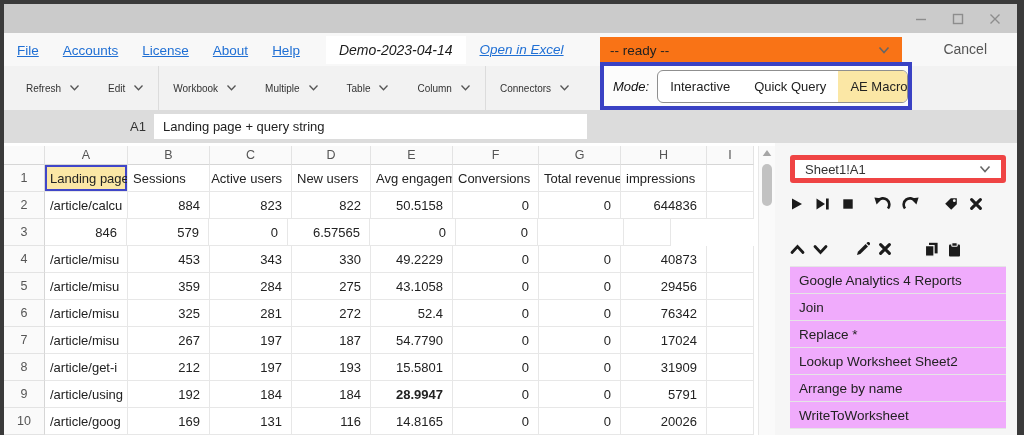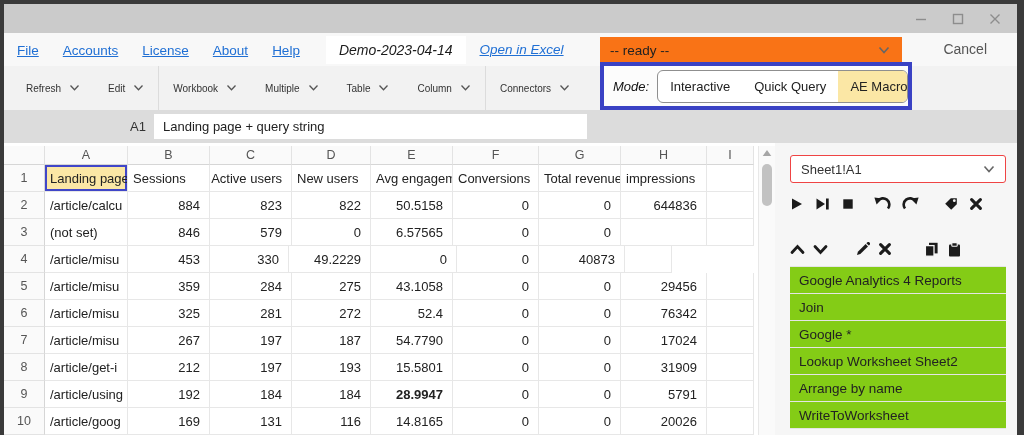--- a/index.html
+++ b/index.html
@@ -59,27 +59,27 @@
             display:flex; align-items:center; cursor:cell; }
   .g-cell.num { justify-content:flex-end; padding-right:9px; }
   .g-cell.sel { background:var(--sel); box-shadow: inset 0 0 0 2px #4046c8; }
 
   .scrollbar { position:absolute; left:754px; top:3px; width:17px; height:289px; background:#fafafa;
                border-left:1px solid #e8e8e8; }
   .sb-arrow { width:100%; height:14px; display:flex; align-items:center; justify-content:center; cursor:pointer; }
   .sb-thumb { margin:4px 3px 0 3px; height:42px; background:#c2c2c2; border-radius:5px; cursor:grab; }
 
   .panel { position:absolute; left:771px; top:0; right:0; bottom:0; background:#f6f6f6; padding:12px 11px 0 15px; }
-  .sheet-select { height:28px; background:#fff; border:1px solid #ef4444; border-radius:3px; display:flex;
+  .sheet-select { height:28px; background:#fff; border:5px solid #ef4444; border-radius:3px; display:flex;
                   align-items:center; justify-content:space-between; padding:0 10px; font-size:13px; color:#333; cursor:pointer; }
   .icon-row { display:flex; align-items:center; margin-top:10px; height:22px; }
   .icon-row.second { margin-top:23px; }
   .pi { display:flex; align-items:center; justify-content:center; cursor:pointer; margin-right:11px; }
   .macro-list { margin-top:6px; border-top:1px solid #e5e5e5; }
-  .macro-item { height:27px; background:#84cc16; border-bottom:1px solid #e5e5e5; display:flex; align-items:center;
+  .macro-item { height:27px; background:#f0abfc; border-bottom:1px solid #e5e5e5; display:flex; align-items:center;
                 padding-left:9px; font-size:13.5px; color:#222; cursor:pointer; }
 </style>
 </head>
 <body>
 
 <div class="window">
   <div class="frame-top"></div>
   <div class="frame-left"></div>
   <div class="frame-right"></div>
 
@@ -222,34 +222,34 @@
           <div class="g-cell num" style="width: 82px;">823</div>
           <div class="g-cell num" style="width: 79px;">822</div>
           <div class="g-cell num" style="width: 82px;">50.5158</div>
           <div class="g-cell num" style="width: 86px;">0</div>
           <div class="g-cell num" style="width: 82px;">0</div>
           <div class="g-cell num" style="width: 86px;">644836</div>
           <div class="g-cell" style="width: 47px;"></div>
         </div>
         <div class="g-row">
           <div class="g-rownum">3</div>
-          <div class="g-cell" style="width: 83px;">(not set)</div>
           <div class="g-cell num" style="width: 82px;">846</div>
           <div class="g-cell num" style="width: 82px;">579</div>
           <div class="g-cell num" style="width: 79px;">0</div>
           <div class="g-cell num" style="width: 82px;">6.57565</div>
           <div class="g-cell num" style="width: 86px;">0</div>
           <div class="g-cell num" style="width: 82px;">0</div>
           <div class="g-cell" style="width: 86px;"></div>
           <div class="g-cell" style="width: 47px;"></div>
         </div>
         <div class="g-row">
           <div class="g-rownum">4</div>
           <div class="g-cell" style="width: 83px;">/article/misu</div>
           <div class="g-cell num" style="width: 82px;">453</div>
+          <div class="g-cell num" style="width: 82px;">343</div>
           <div class="g-cell num" style="width: 79px;">330</div>
           <div class="g-cell num" style="width: 82px;">49.2229</div>
           <div class="g-cell num" style="width: 86px;">0</div>
           <div class="g-cell num" style="width: 82px;">0</div>
           <div class="g-cell num" style="width: 86px;">40873</div>
           <div class="g-cell" style="width: 47px;"></div>
         </div>
         <div class="g-row">
           <div class="g-rownum">5</div>
           <div class="g-cell" style="width: 83px;">/article/misu</div>
@@ -412,20 +412,20 @@
           <span class="pi" style="display: inline-flex; align-items: center; margin-right: 8px;">
             <svg width="15" height="15" viewBox="0 0 15 15">
               <rect x="2" y="2.4" width="11" height="12" rx="1" fill="#1b1b1b"></rect>
               <rect x="4.8" y="0.6" width="5.4" height="3.6" rx="0.8" fill="#1b1b1b" stroke="#f6f6f6" stroke-width="1.1"></rect>
             </svg>
           </span>
         </div>
       <div class="macro-list" id="macro-list">
           <div class="macro-item">Google Analytics 4 Reports</div>
           <div class="macro-item">Join</div>
-          <div class="macro-item">Google *</div>
+          <div class="macro-item">Replace *</div>
           <div class="macro-item">Lookup Worksheet Sheet2</div>
           <div class="macro-item">Arrange by name</div>
           <div class="macro-item">WriteToWorksheet</div>
         </div>
     </div>
   </div>
 </div>
 
 </body></html>

